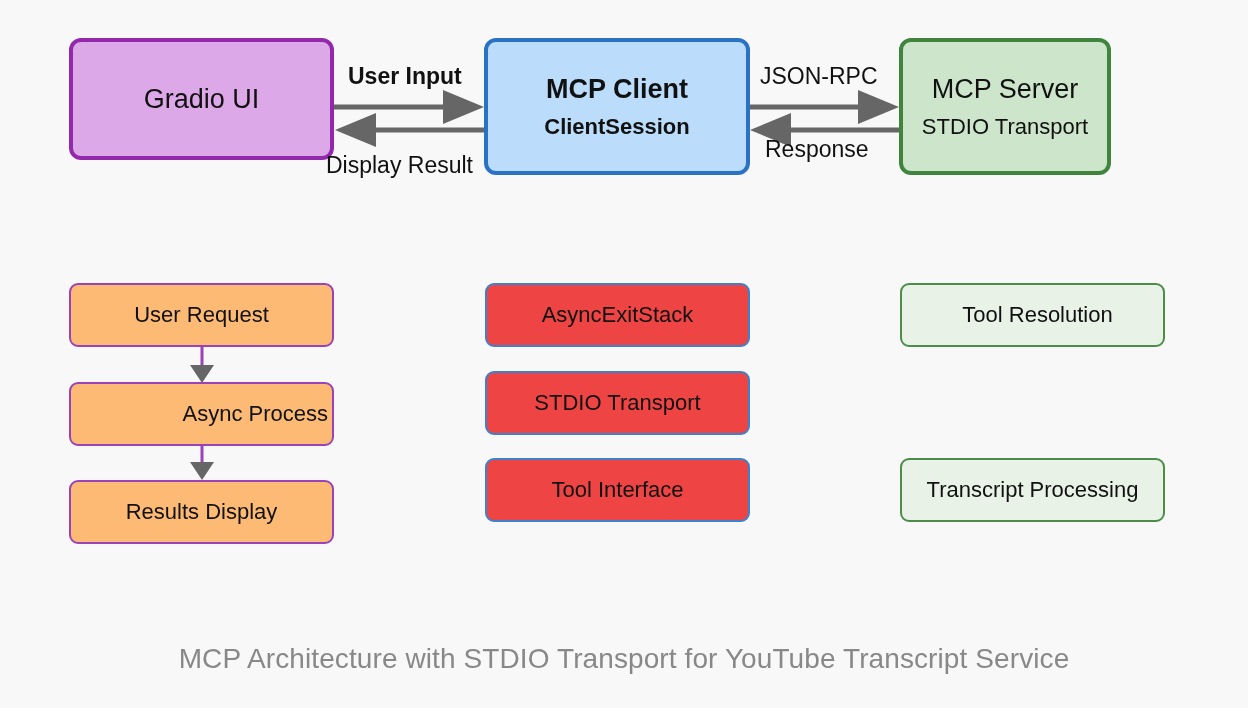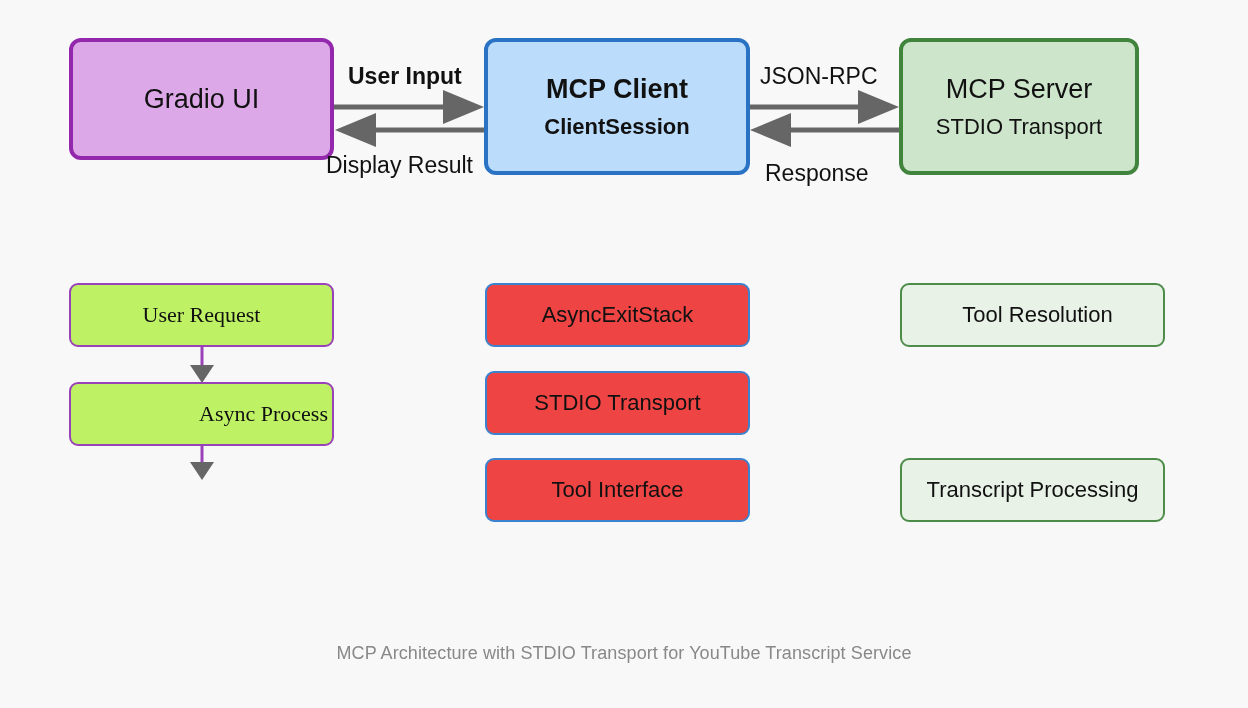--- a/index.html
+++ b/index.html
@@ -56,40 +56,40 @@
     border-style: solid;
     border-radius: 9px;
     font-size: 22px;
     padding: 0 4px;
   }
 
   
   .theme-purple.big   { background:#dda8e8; border-color:#9328ad; }
   .theme-blue.big     { background:#bbddfb; border-color:#2a72c4;font-weight:bold; }
   .theme-green.big    { background:#cde5cb; border-color:#40843e; }
-  .theme-purple.small { background:#bef264; border-color:#9a43b8;font-family:Liberation Serif, serif; }
+  .theme-purple.small { background:#fdba74; border-color:#9a43b8; }
   .theme-blue.small   { background:#ef4444; border-color:#3b83ce; }
   .theme-green.small  { background:#e8f2e6; border-color:#4e8c4a; }
 
   
   .edge-label {
     position: absolute;
     font-size: 23px;
     color: #111111;
     white-space: nowrap;
   }
 
   
   .caption {
     position: absolute;
     left: 0;
     right: 0;
     top: 643px;
     text-align: center;
-    font-size: 18px;
+    font-size: 28px;
     color: #888888;
     letter-spacing: 0.1px;
   }
 
   svg.edges {
     position: absolute;
     inset: 0;
     width: 1248px;
     height: 708px;
     pointer-events: none;
@@ -139,35 +139,38 @@
 
   <div class="node big theme-purple" style="left:69px; top:38px; width:265px; height:122px;">
     <div class="title">Gradio UI</div>
   </div>
 
   <div class="node big theme-blue" style="left:484px; top:38px; width:266px; height:137px;">
     <div class="title">MCP Client</div>
     <div class="sub">ClientSession</div>
   </div>
 
-  <div class="node big theme-green" style="left:899px; top:38px; width:240px; height:137px;">
+  <div class="node big theme-green" style="left:899px; top:38px; width:212px; height:137px;">
     <div class="title">MCP Server</div>
     <div class="sub">STDIO Transport</div>
   </div>
 
   <div class="edge-label" style="left:348px; top:63px;font-weight:bold;">User Input</div>
   <div class="edge-label" style="left:326px; top:152px;">Display Result</div>
   <div class="edge-label" style="left:760px; top:63px;">JSON-RPC</div>
-  <div class="edge-label" style="left:765px; top:160px;">Response</div>
+  <div class="edge-label" style="left:765px; top:136px;">Response</div>
 
   <div class="node small theme-purple" style="left:69px; top:283px; width:265px; height:64px;">
     <span>User Request</span>
   </div>
   <div class="node small theme-purple" style="left:69px; top:382px; width:265px; height:64px;align-items:flex-end;">
     <span>Async Process</span>
+  </div>
+  <div class="node small theme-purple" style="left:69px; top:480px; width:265px; height:64px;">
+    <span>Results Display</span>
   </div>
 
   <div class="node small theme-blue" style="left:485px; top:283px; width:265px; height:64px;">
     <span>AsyncExitStack</span>
   </div>
   <div class="node small theme-blue" style="left:485px; top:371px; width:265px; height:64px;">
     <span>STDIO Transport</span>
   </div>
   <div class="node small theme-blue" style="left:485px; top:458px; width:265px; height:64px;">
     <span>Tool Interface</span>

